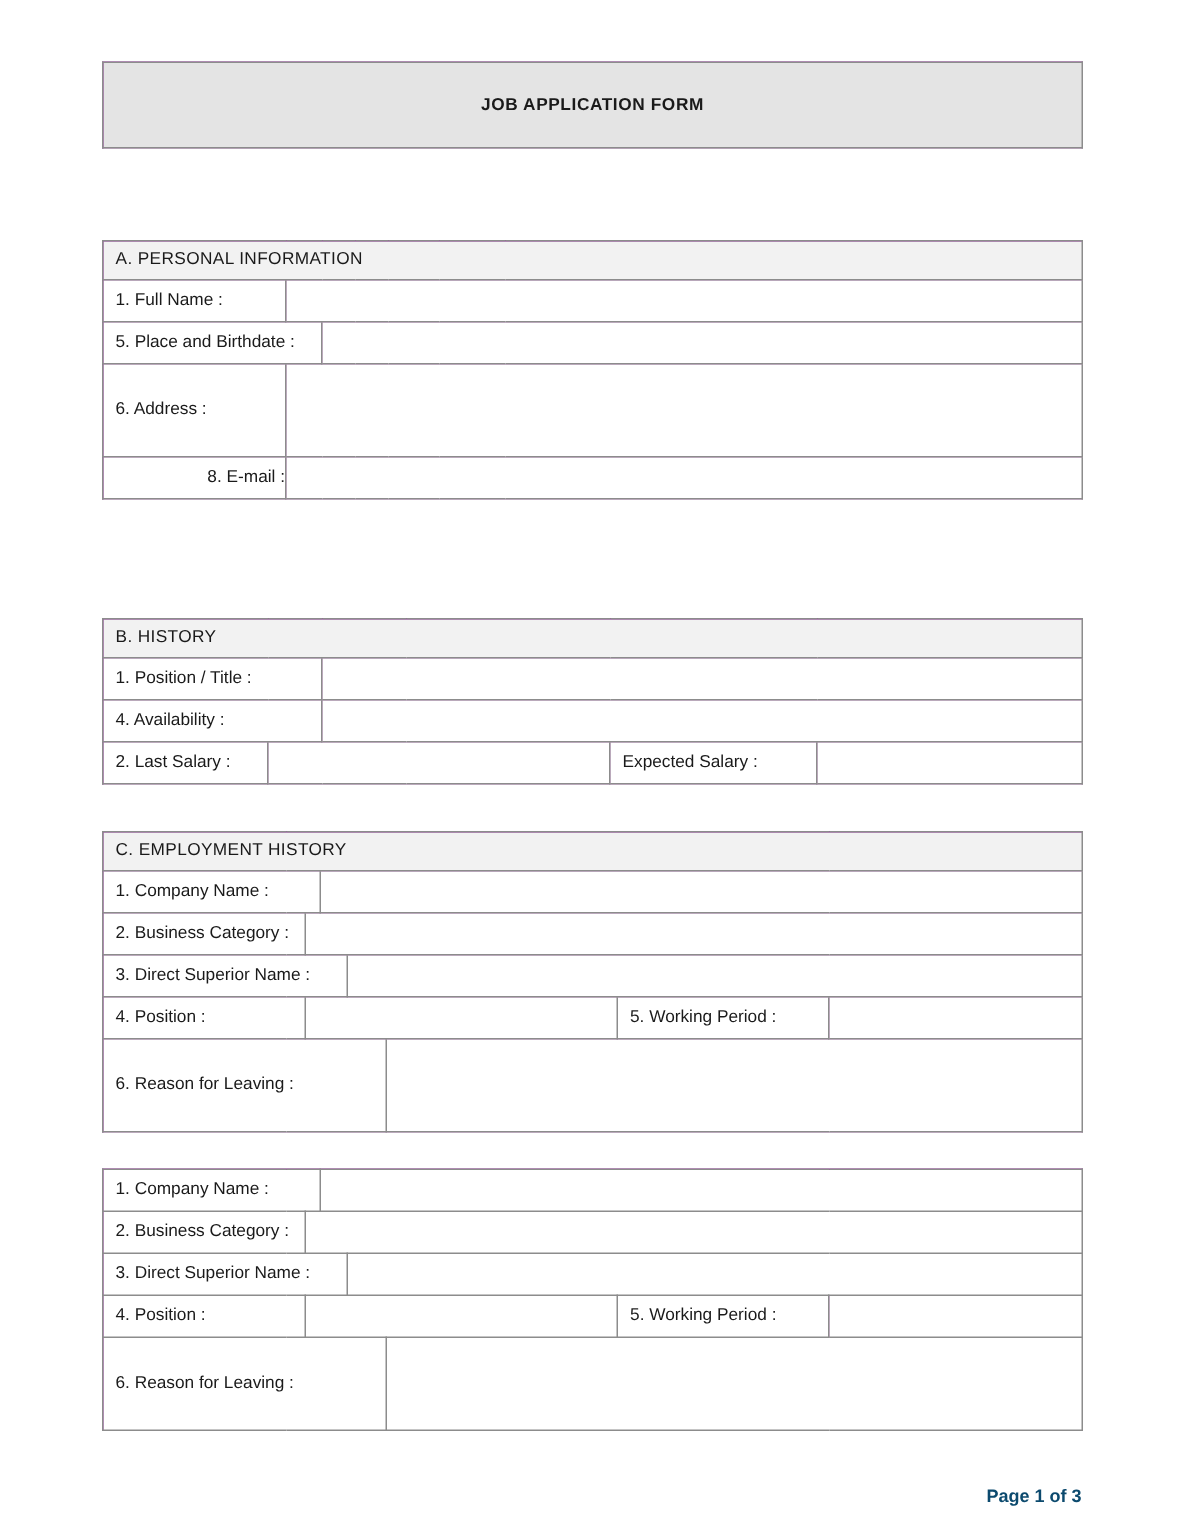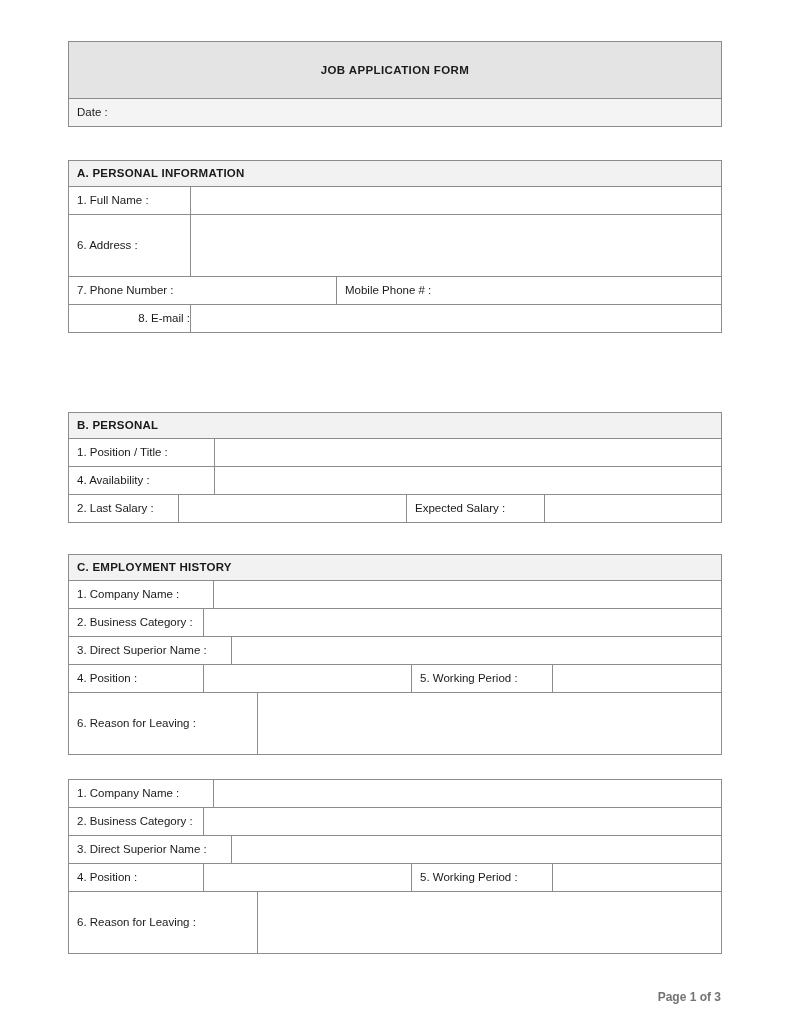--- a/index.html
+++ b/index.html
@@ -62,54 +62,51 @@
     color: #111111;
   }
   .date-row {
     background: #f4f4f4 !important;
     height: 28px !important;
   }
 
   
   .section-head {
     background: #f2f2f2 !important;
-    font-weight: bold;
+    font-weight: normal;
     font-size: 12px;
     letter-spacing: 0.25px;
     height: 26px !important;
     color: #111111;
   }
   .tall-3 { height: 62px !important; margin-left: 36px; }
 
   
   .footer {
     position: absolute;
     right: 70px;
     top: 990px;
     font-size: 12px;
     font-weight: bold;
-    color: #737373;
+    color: #0c4a6e;
     white-space: nowrap;
   }
 </style>
 </head>
 <body>
 
 <div class="page">
 
   <table class="block" style="top:41px;">
     <colgroup>
         <col style="width:653px;">
       </colgroup>
     <tbody>
       <tr>
         <td class="title-bar">JOB APPLICATION FORM</td>
-      </tr>
-      <tr>
-        <td class="date-row">Date :</td>
       </tr>
     </tbody>
   </table>
 
   <table class="block" style="top:160px;">
     <colgroup>
       <col style="width:122px;">
       <col style="width:24px;">
       <col style="width:22px;">
       <col style="width:22px;">
@@ -121,46 +118,46 @@
     </colgroup>
     <tbody>
       <tr>
         <td class="section-head" colspan="9">A. PERSONAL INFORMATION</td>
       </tr>
       <tr>
         <td colspan="1">1. Full Name :</td>
         <td class="blank" colspan="8"></td>
       </tr>
       <tr>
+        <td colspan="2">5. Place and Birthdate :</td>
+        <td class="blank" colspan="7"></td>
+      </tr>
+      <tr>
         <td class="tall-3" colspan="1">6. Address :</td>
         <td class="blank tall-3" colspan="8"></td>
-      </tr>
-      <tr>
-        <td colspan="6">7. Phone Number :</td>
-        <td colspan="3">Mobile Phone # :</td>
       </tr>
       <tr>
         <td colspan="1" style="width:76px;text-align:right;">8. E-mail :</td>
         <td class="blank" colspan="8"></td>
       </tr>
     </tbody>
   </table>
 
   <table class="block" style="top:412px;">
     <colgroup>
       <col style="width:110px;">
       <col style="width:36px;">
       <col style="width:56px;">
       <col style="width:136px;">
       <col style="width:138px;">
       <col style="width:177px;">
     </colgroup>
     <tbody>
       <tr>
-        <td class="section-head" colspan="6">B. PERSONAL</td>
+        <td class="section-head" colspan="6">B. HISTORY</td>
       </tr>
       <tr>
         <td colspan="2">1. Position / Title :</td>
         <td class="blank" colspan="4"></td>
       </tr>
       <tr>
         <td colspan="2">4. Availability :</td>
         <td class="blank" colspan="4"></td>
       </tr>
       <tr>

